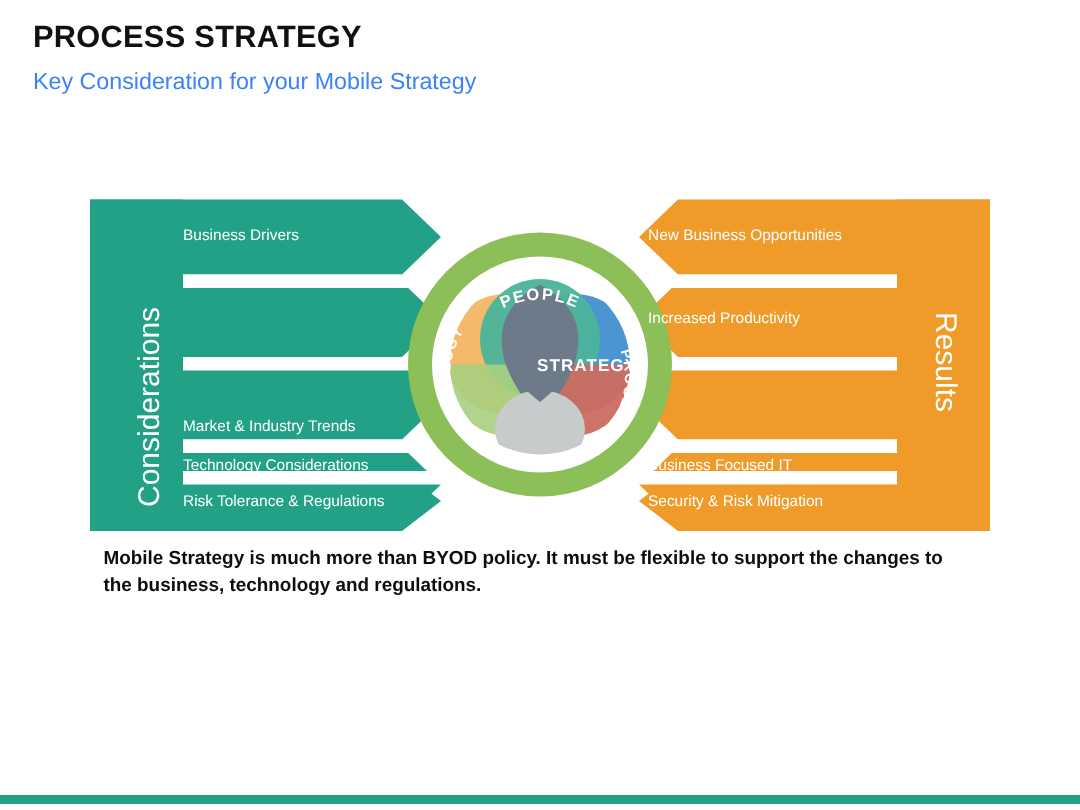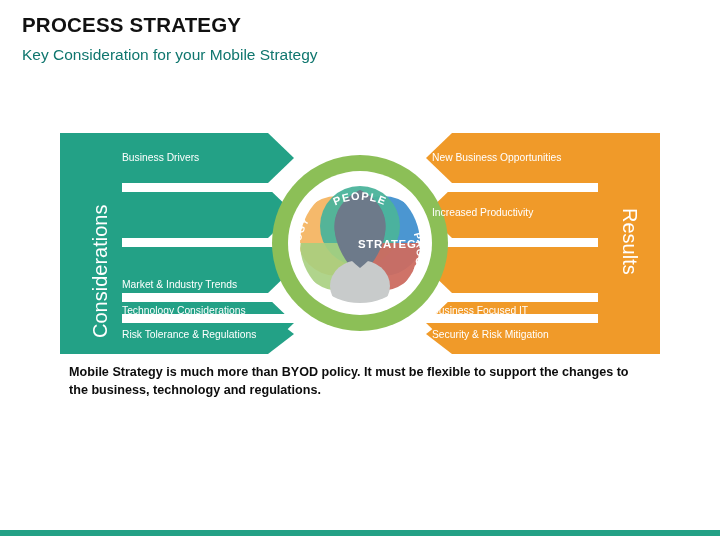--- a/index.html
+++ b/index.html
@@ -26,21 +26,21 @@
     font-size: 20.5px;
     font-weight: bold;
     color: #111111;
     letter-spacing: 0.2px;
     line-height: 1.1;
     margin: 0;
   }
   #page-subtitle {
     font-size: 15.5px;
     font-weight: normal;
-    color: #0f766e;
+    color: #3b82f6;
     margin: 9px 0 0 0;
     line-height: 1.1;
   }
 
   
   #diagram {
     position: absolute;
     left: 0px;
     top: 128px;
     width: 720px;

